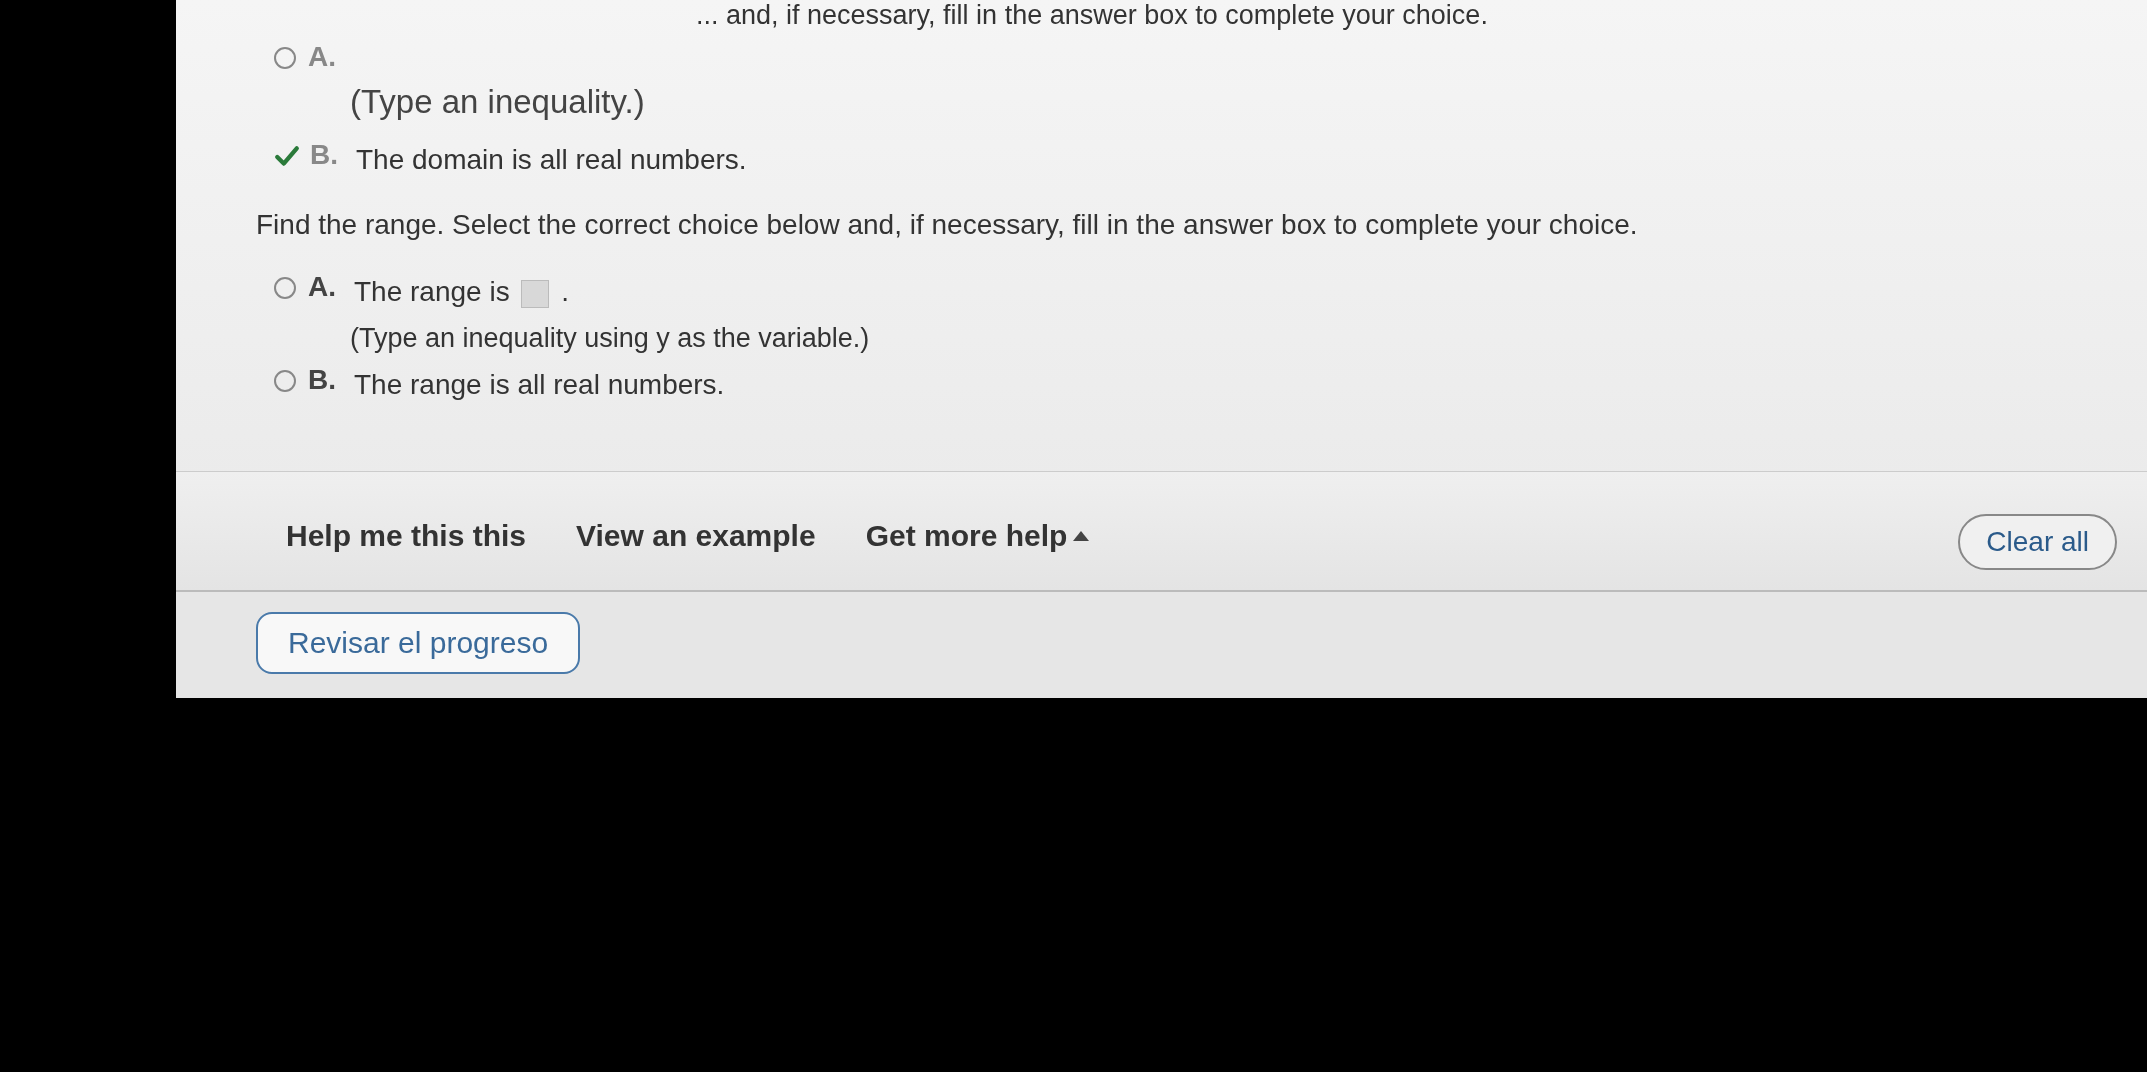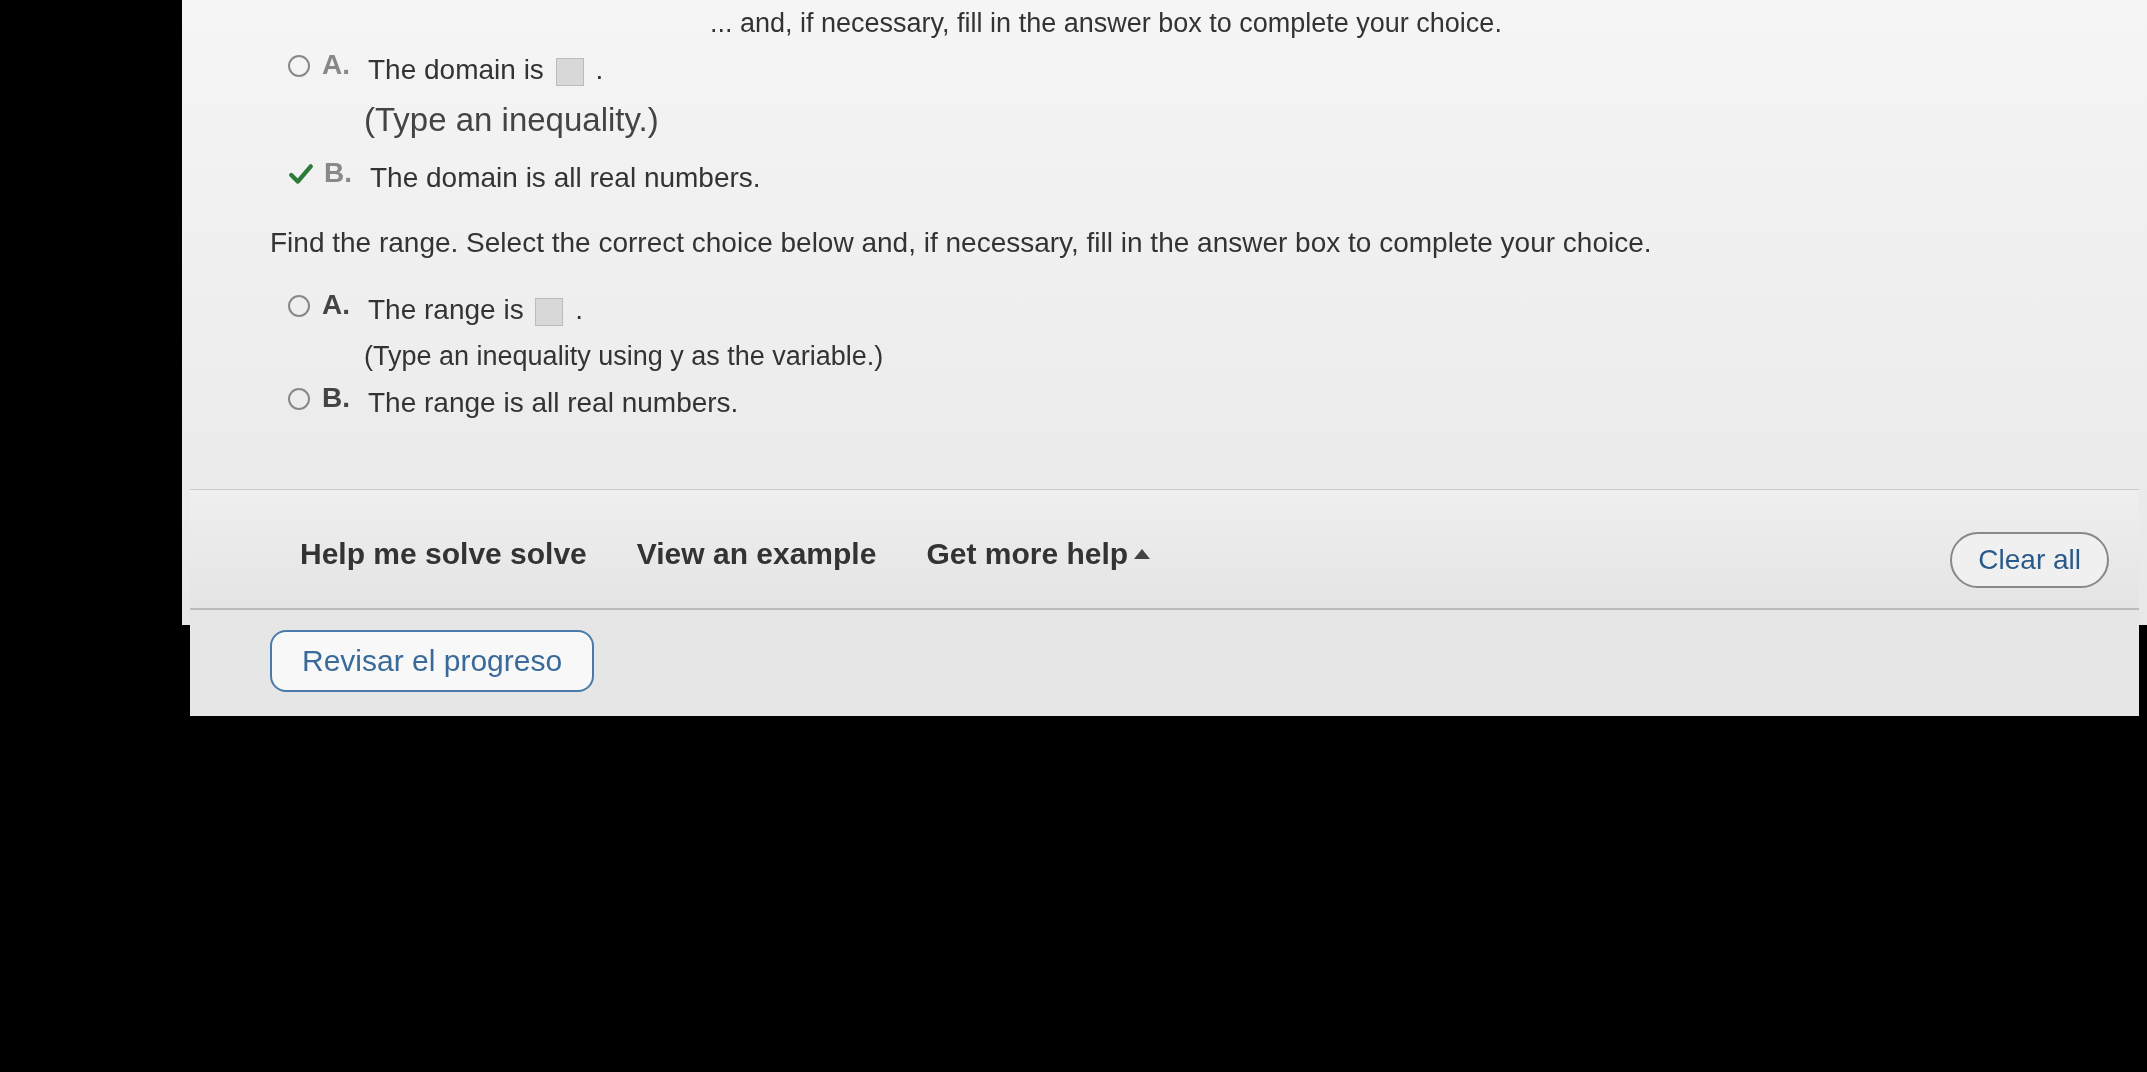--- a/index.html
+++ b/index.html
@@ -11,26 +11,26 @@
     body {
       font-family: Arial, Helvetica, sans-serif;
       background: #000;
       width: 2147px;
       height: 1072px;
       overflow: hidden;
     }
     
     .app-container {
       position: absolute;
-      left: 182px;
+      left: 176px;
       top: 0;
       right: 0;
       height: 625px;
       background: linear-gradient(to bottom, #f5f5f5 0%, #e8e8e8 100%);
-      padding: 8px;
+      padding: 0;
     }
     
     .content-area {
       padding: 0 70px 20px 80px;
     }
     
     .instruction-partial {
       font-size: 27px;
       color: #333;
       text-align: left;
@@ -220,25 +220,20 @@
 <body>
 
 <div class="app-container">
   <div class="content-area">
 
     <div class="instruction-partial">... and, if necessary, fill in the answer box to complete your choice.</div>
 
     <div class="option-row">
       <div class="radio-circle"></div>
       <span class="option-letter">A.</span>
-      <span class="option-text">
-        <span>The domain is</span>
-        <span class="answer-box"></span>
-        <span>.</span>
-      </span>
     </div>
     <div class="hint-text">(Type an inequality.)</div>
 
     <div class="option-row">
       <div class="check-icon">
         <svg viewBox="0 0 24 24">
           <path d="M3 13 L9 19 L21 5" stroke="#2a7a3a" stroke-width="4" fill="none" stroke-linecap="round" stroke-linejoin="round"></path>
         </svg>
       </div>
       <span class="option-letter">B.</span>
@@ -261,21 +256,21 @@
     <div class="option-row">
       <div class="radio-circle"></div>
       <span class="option-letter dark">B.</span>
       <span class="option-text">The range is all real numbers.</span>
     </div>
 
   </div>
 
   <div class="help-bar">
     <div class="help-links">
-      <span class="help-link">Help me solve solve</span>
+      <span class="help-link">Help me this this</span>
       <span class="help-link">View an example</span>
       <span class="help-link help-dropdown">
         <span>Get more help</span>
         <span class="triangle-up"></span>
       </span>
     </div>
     <button class="clear-all-btn">Clear all</button>
   </div>
 
   <div class="bottom-bar">

